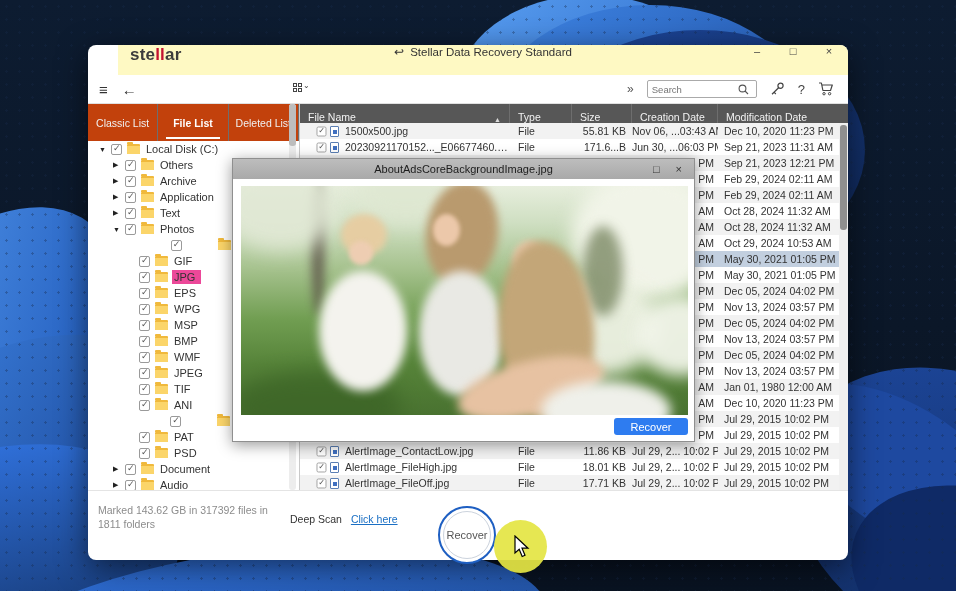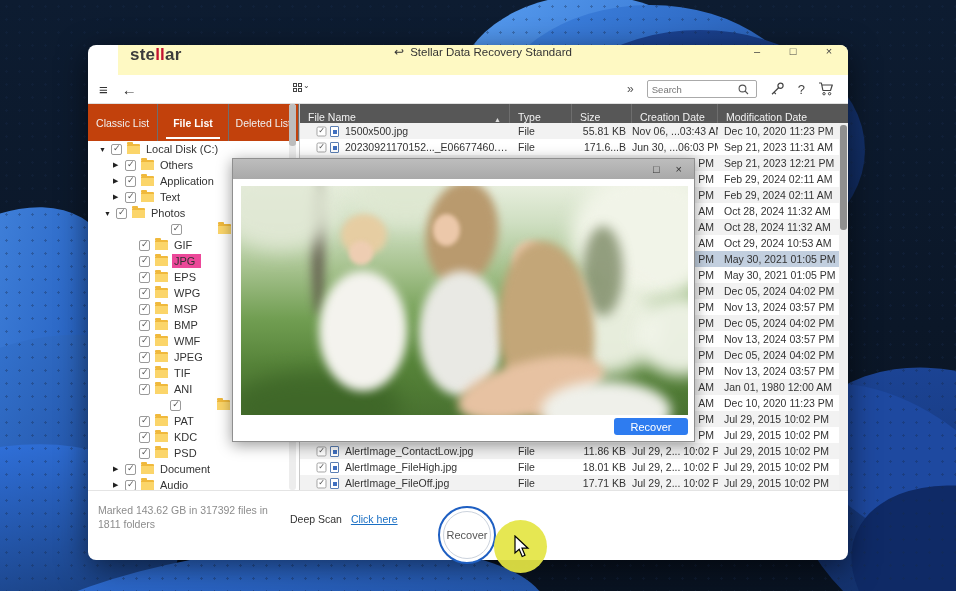--- a/index.html
+++ b/index.html
@@ -224,29 +224,35 @@
           <div class="tree-item" style="padding-left: 23px;">
     <span class="expander">▶</span>
     <span class="checkbox checked"></span>
     <span class="folder"></span>
     <span class="tree-label-wrap"><span class="tree-label">Others</span></span>
   </div>
           <div class="tree-item" style="padding-left: 23px;">
     <span class="expander">▶</span>
     <span class="checkbox checked"></span>
     <span class="folder"></span>
-    <span class="tree-label-wrap"><span class="tree-label">Application</span></span>
+    <span class="tree-label-wrap"><span class="tree-label">Archive</span></span>
   </div>
           <div class="tree-item" style="padding-left: 23px;">
     <span class="expander">▶</span>
     <span class="checkbox checked"></span>
     <span class="folder"></span>
+    <span class="tree-label-wrap"><span class="tree-label">Application</span></span>
+  </div>
+          <div class="tree-item" style="padding-left: 23px;">
+    <span class="expander">▶</span>
+    <span class="checkbox checked"></span>
+    <span class="folder"></span>
     <span class="tree-label-wrap"><span class="tree-label">Text</span></span>
   </div>
-          <div class="tree-item" style="padding-left: 14px;">
+          <div class="tree-item" style="padding-left: 23px;">
     <span class="expander">▼</span>
     <span class="checkbox checked"></span>
     <span class="folder"></span>
     <span class="tree-label-wrap"><span class="tree-label">Photos</span></span>
   </div>
           <div class="tree-item" style="padding-left: 37px; justify-content: space-between;">
     <span class="expander"></span>
     <span class="checkbox checked"></span>
     <span class="folder"></span>
     <span class="tree-label-wrap"><span class="tree-label">PNG</span></span>
@@ -315,26 +321,20 @@
     <span class="expander"></span>
     <span class="checkbox checked"></span>
     <span class="folder"></span>
     <span class="tree-label-wrap"><span class="tree-label">RAW</span></span>
   </div>
           <div class="tree-item" style="padding-left: 37px;">
     <span class="expander"></span>
     <span class="checkbox checked"></span>
     <span class="folder"></span>
     <span class="tree-label-wrap"><span class="tree-label">PAT</span></span>
-  </div>
-          <div class="tree-item" style="padding-left: 37px;">
-    <span class="expander"></span>
-    <span class="checkbox checked"></span>
-    <span class="folder"></span>
-    <span class="tree-label-wrap"><span class="tree-label">KDC</span></span>
   </div>
           <div class="tree-item" style="padding-left: 37px;">
     <span class="expander"></span>
     <span class="checkbox checked"></span>
     <span class="folder"></span>
     <span class="tree-label-wrap"><span class="tree-label">PSD</span></span>
   </div>
           <div class="tree-item" style="padding-left: 23px;">
     <span class="expander">▶</span>
     <span class="checkbox checked"></span>
@@ -629,20 +629,21 @@
     <div class="marked">Marked 143.62 GB in 317392 files in 1811 folders</div>
     <div class="deepscan">
       <span>Deep Scan</span>
       <a>Click here</a>
     </div>
   </div>
 </div>
 
 <div class="dialog">
   <div class="dlg-title">
+    <span class="txt">AboutAdsCoreBackgroundImage.jpg</span>
     <span class="dlg-btns">
       <span>□</span>
       <span>×</span>
     </span>
   </div>
   <div class="photo">
 
     <div class="blob" style="left:70px;top:-20px;width:14px;height:150px;background:#5e564a;filter:blur(5px);opacity:.8"></div>
     <div class="blob" style="left:-20px;top:-25px;width:120px;height:90px;background:#e2e9d6;filter:blur(10px);opacity:.9"></div>
     <div class="blob" style="left:110px;top:-30px;width:110px;height:70px;background:#dfe8d2;filter:blur(10px);opacity:.85"></div>

